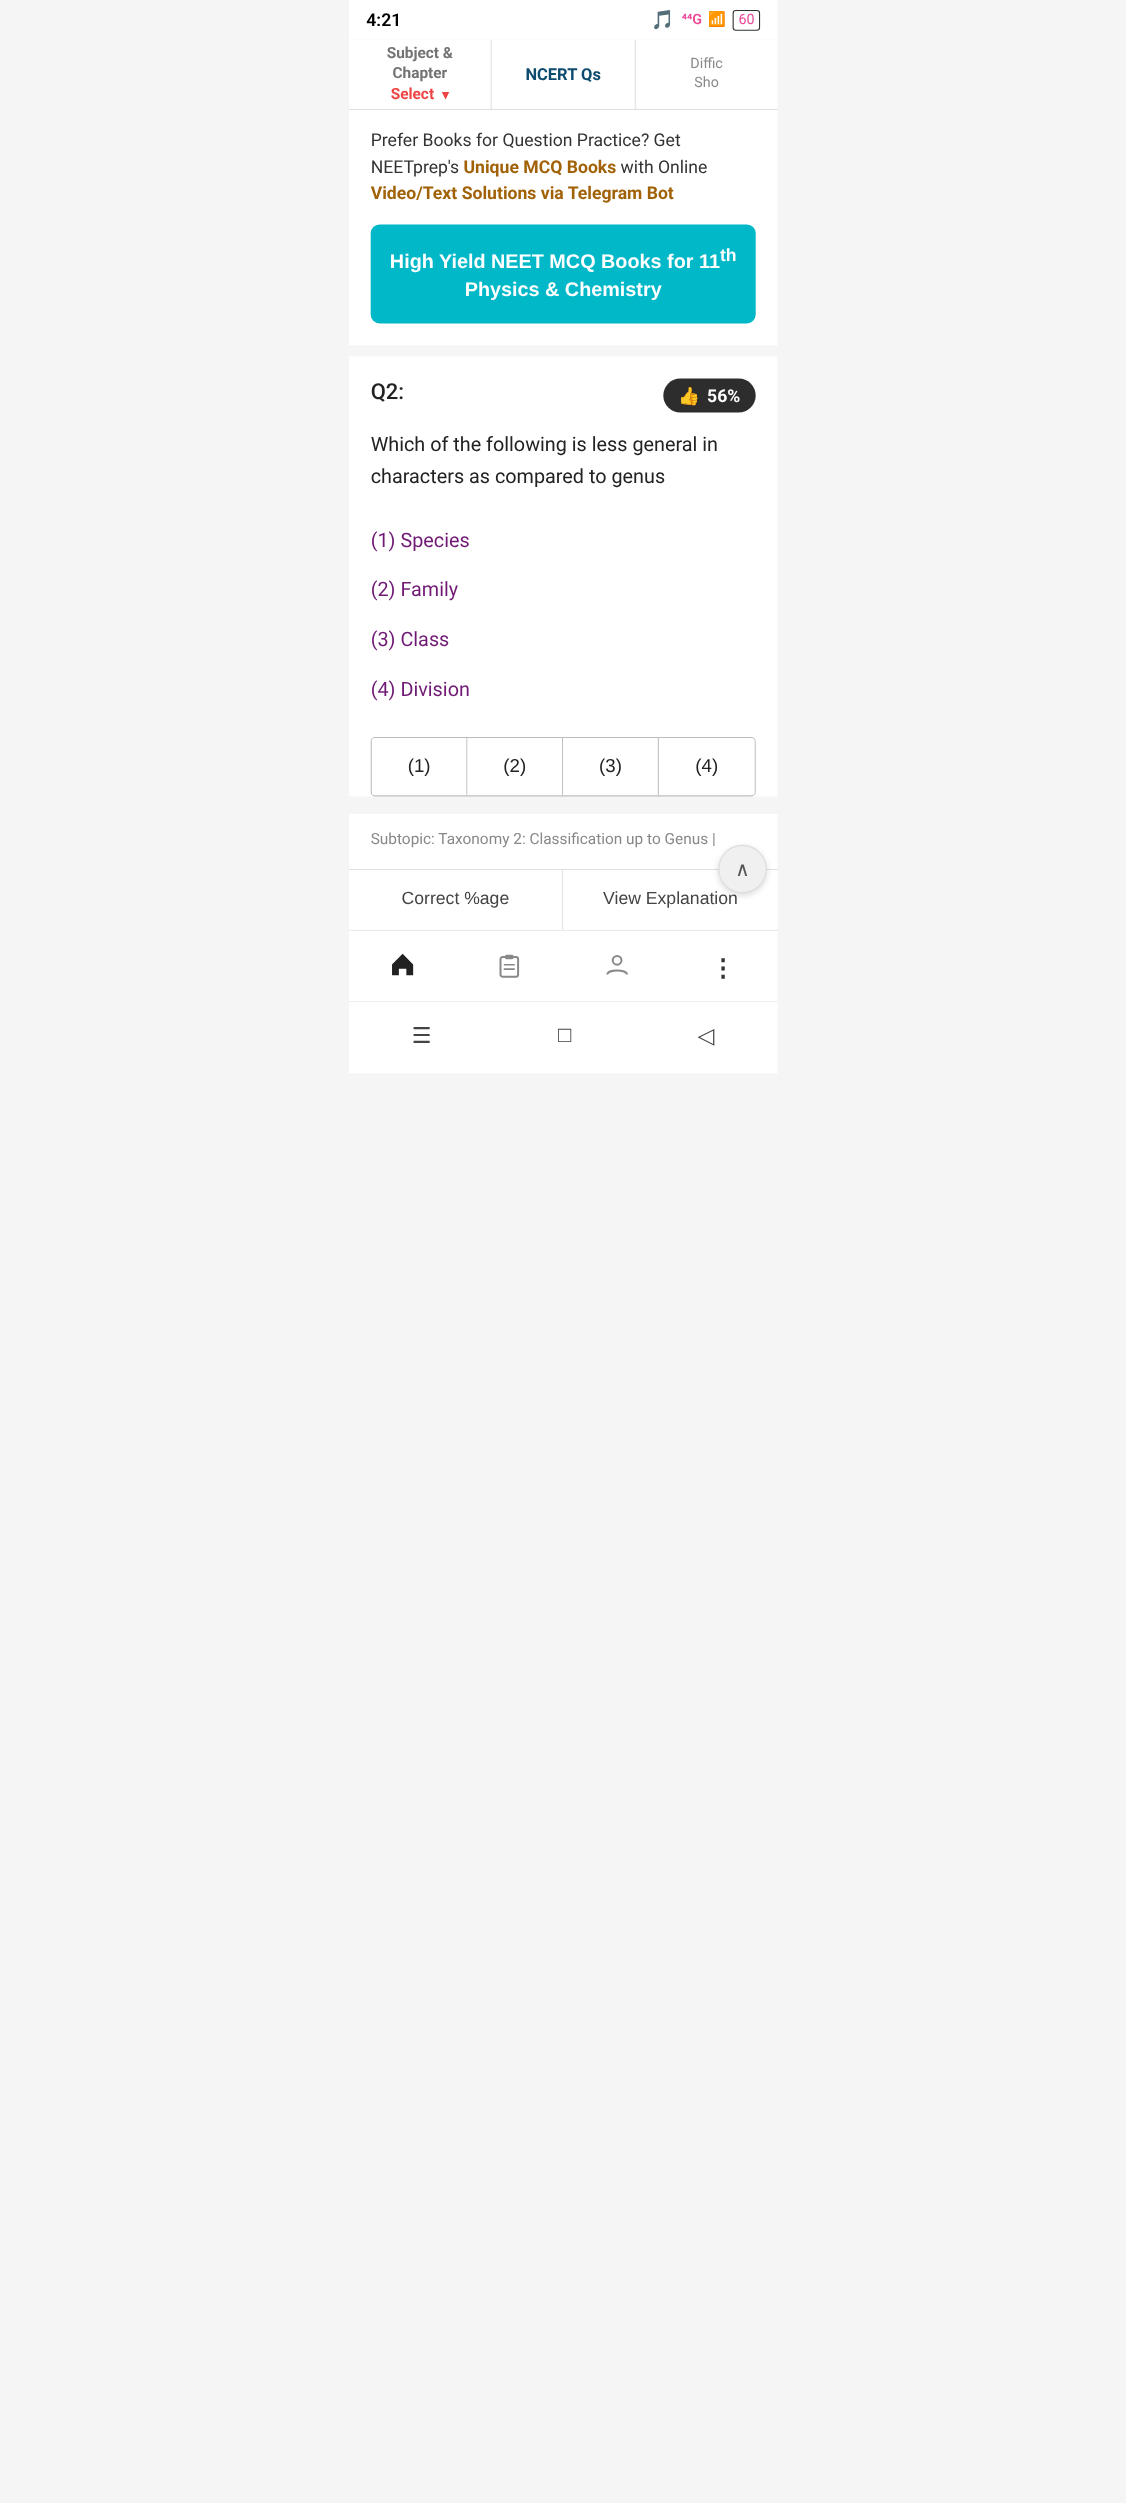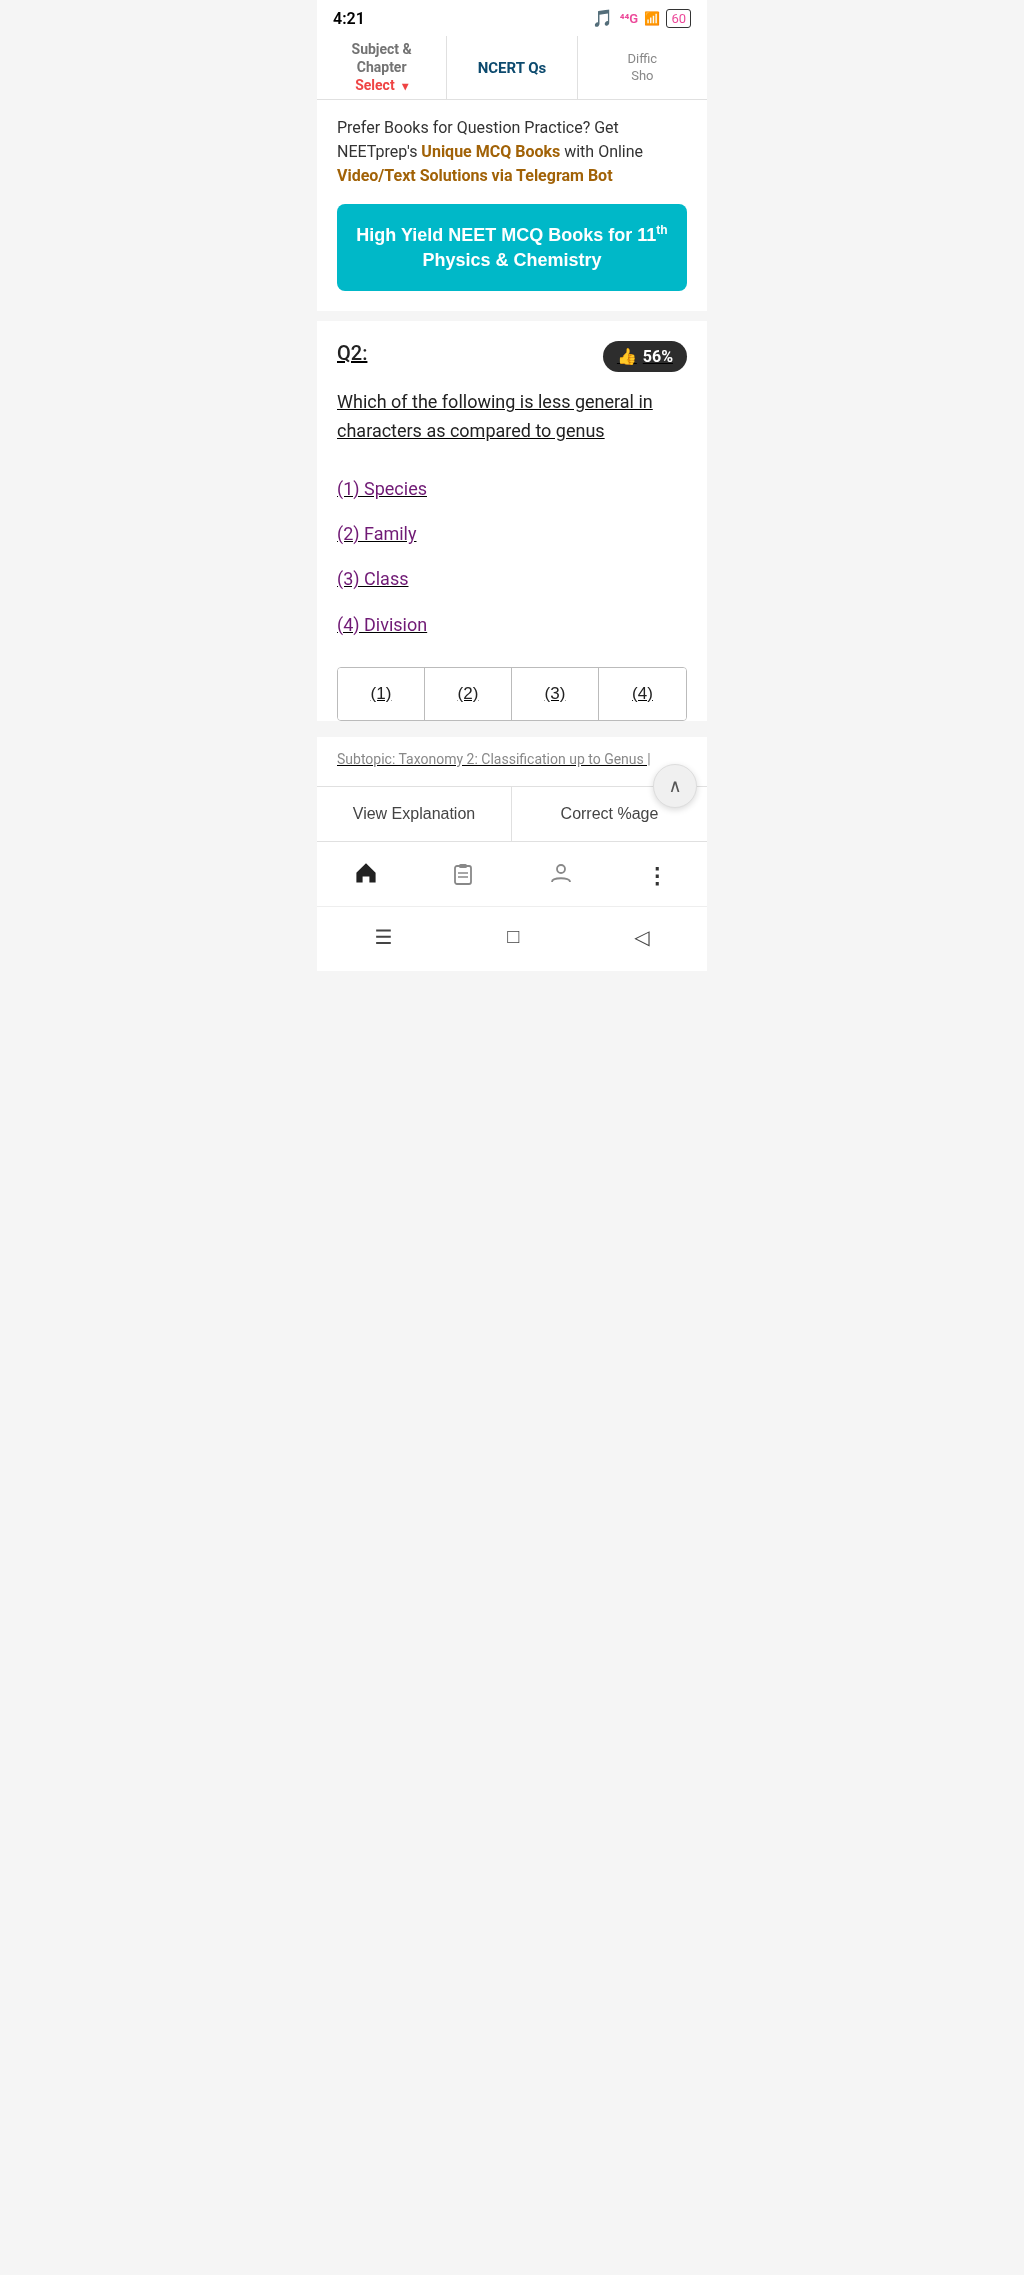--- a/index.html
+++ b/index.html
@@ -106,21 +106,21 @@
       cursor: pointer;
       text-align: center;
     }
     .promo-btn-text {
       color: #fff;
       font-size: 18px;
       font-weight: 700;
       line-height: 1.4;
     }
     .promo-btn-text sup {
-      font-size: 12px;
+      font-size: 16px;
       vertical-align: super;
       margin-top: 10px;
     }
 
     
     .question-card {
       background: #fff;
       padding: 20px 20px 0 20px;
       margin-bottom: 4px;
     }
@@ -283,21 +283,20 @@
       font-size: 20px;
       color: #444;
       background: none;
       border: none;
       cursor: pointer;
       padding: 6px 20px;
     }
 
     .card-wrapper {
       position: relative;
-      text-decoration: underline;
     }
   </style>
 </head>
 <body>
 
 <div class="status-bar">
   <span class="status-time">4:21</span>
   <div class="status-icons">
     <span style="color:#e33;font-size:17px;">🎵</span>
     <span style="font-size:13px;font-weight:600;">⁴⁴G</span>
@@ -373,22 +372,22 @@
   <div class="subtopic-bar">
     <span class="subtopic-text">Subtopic:  Taxonomy 2: Classification up to Genus |</span>
   </div>
 
   <div class="scroll-up-btn">
     <span>∧</span>
   </div>
 </div>
 
 <div class="action-buttons">
+  <button class="action-btn">Correct %age</button>
   <button class="action-btn">View Explanation</button>
-  <button class="action-btn">Correct %age</button>
 </div>
 
 <div class="bottom-nav">
   <div class="bottom-nav-item">
     <span class="bottom-nav-icon">
       
       <svg width="26" height="26" viewBox="0 0 26 26" fill="none" xmlns="http://www.w3.org/2000/svg">
         <path d="M4 13L13 4L22 13V22H17V16H9V22H4V13Z" fill="#222" stroke="#222" stroke-width="1.2"></path>
       </svg>
     </span>

